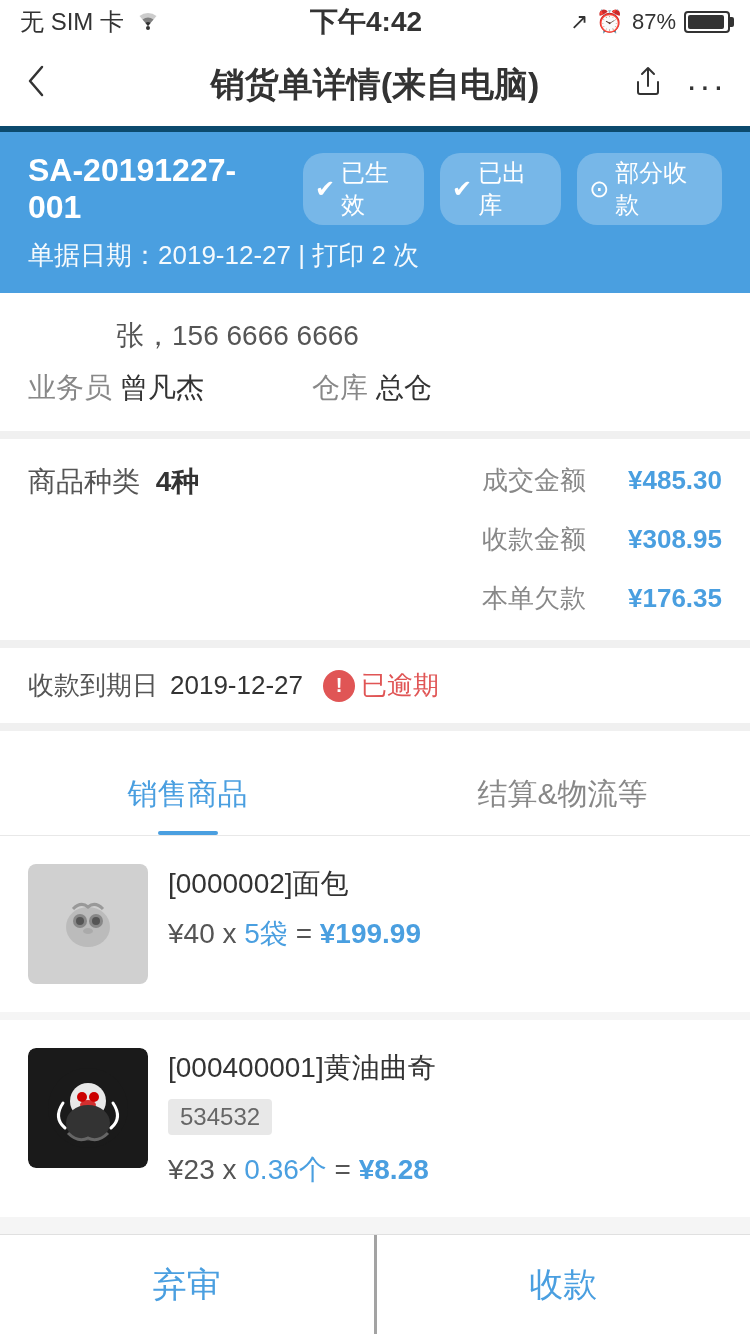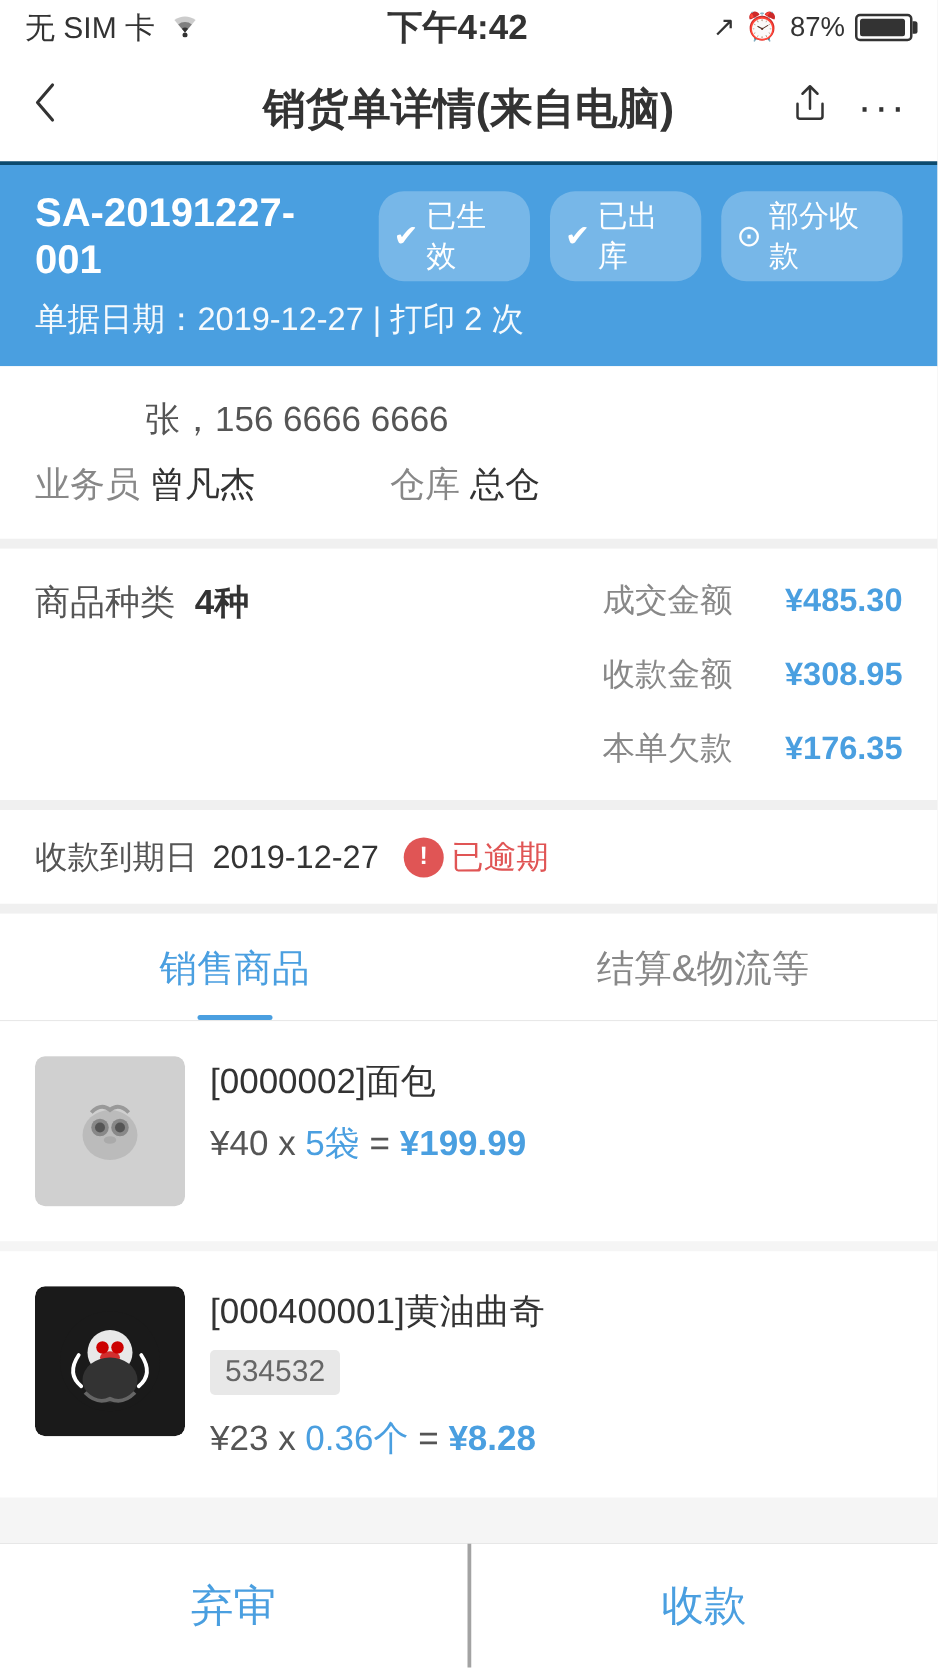--- a/index.html
+++ b/index.html
@@ -40,21 +40,21 @@
       width: 85%; background: #333; border-radius: 2px;
     }
 
     
     .nav-bar {
       height: 88px;
       background: #fff;
       display: flex;
       align-items: center;
       padding: 0 24px;
-      border-bottom: 3px solid #0c4a6e;
+      border-bottom: 6px solid #0c4a6e;
       position: relative;
     }
     .nav-back {
       font-size: 34px; color: #333; cursor: pointer;
       padding: 8px 16px 8px 0;
     }
     .nav-title {
       flex: 1; text-align: center; font-size: 34px; font-weight: 600;
       position: absolute; left: 50%; transform: translateX(-50%);
     }
@@ -145,21 +145,21 @@
     }
 
     
     .tabs {
       background: #fff;
       display: flex;
       border-bottom: 1px solid #e8e8e8;
     }
     .tab {
       flex: 1; text-align: center; padding: 24px 0 20px;
-      font-size: 30px; color: #888; cursor: pointer; position: relative;
+      font-size: 30px; color: #888; cursor: pointer; position: relative; margin-top: 19px;
     }
     .tab.active { color: #4a9fe0; }
     .tab.active::after {
       content: ''; position: absolute; bottom: 0; left: 50%; transform: translateX(-50%);
       width: 60px; height: 4px; background: #4a9fe0; border-radius: 2px;
     }
 
     
     .product-list { background: #f5f5f5; }
     .product-item {

